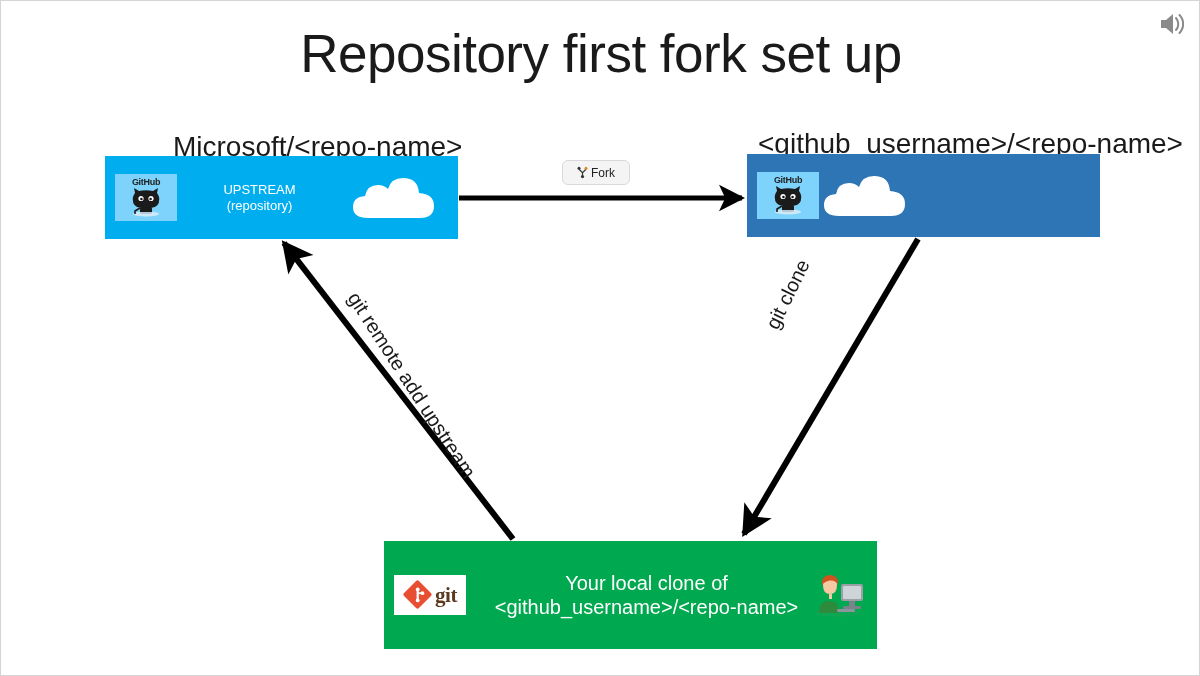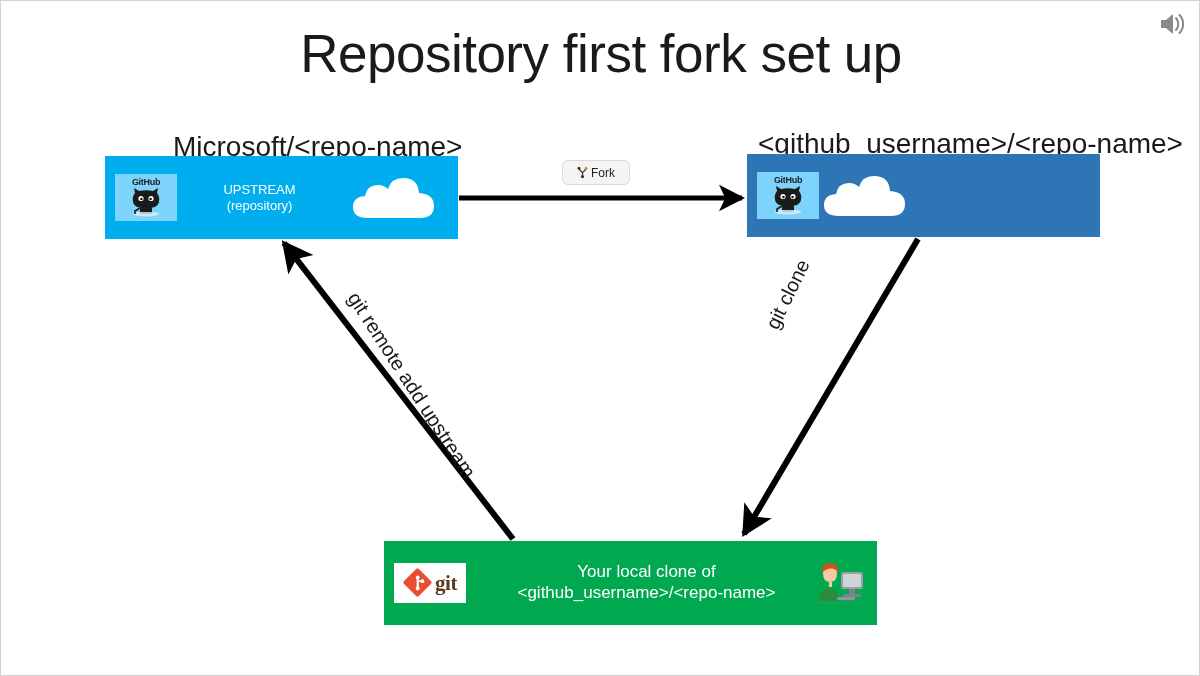--- a/index.html
+++ b/index.html
@@ -18,21 +18,21 @@
 
   
   .caption{position:absolute;font-size:28px;color:#1a1a1a;white-space:nowrap;}
   #cap-upstream{left:172px;top:130px;}
   #cap-origin{left:757px;top:127px;}
 
   
   .repobox{position:absolute;box-sizing:border-box;display:flex;align-items:center;}
   #box-upstream{left:104px;top:155px;width:353px;height:83px;background:#00AEEF;}
   #box-origin{left:746px;top:153px;width:353px;height:83px;background:#2E75B6;}
-  #box-local{left:383px;top:540px;width:493px;height:84px;background:#00A84F;}
+  #box-local{left:383px;top:540px;width:493px;height:108px;background:#00A84F;}
 
   .gh-logo{width:62px;height:47px;background:#7dd3fc;margin-left:10px;flex:none;
            position:relative;overflow:hidden;}
   .gh-word{position:absolute;left:0;top:3px;width:100%;text-align:center;
            font-size:9px;font-weight:bold;color:#222;font-family:"Liberation Sans",sans-serif;
            letter-spacing:-0.3px;}
   .gh-cat{position:absolute;left:50%;top:13px;transform:translateX(-50%);}
 
   .box-text{flex:1;text-align:center;color:#ffffff;font-size:13px;line-height:1.18;
             margin-left:-6px;}
@@ -41,21 +41,21 @@
 
   .cloud{width:92px;height:48px;margin-right:18px;flex:none;}
 
   
   .git-logo{width:72px;height:40px;background:#ffffff;margin-left:10px;flex:none;
             position:relative;display:flex;align-items:center;justify-content:center;}
   .git-word{font-size:21px;font-weight:bold;color:#5c3a20;
             font-family:"Liberation Serif",serif;letter-spacing:-0.5px;margin-left:2px;}
   .person-icon{width:56px;height:46px;margin-right:10px;flex:none;}
 
-  #box-local .box-text{font-size:17px;line-height:1.22;margin-left:16px;text-align:center;}
+  #box-local .box-text{font-size:20px;line-height:1.22;margin-left:16px;text-align:center;}
 
   
   .fork-btn{position:absolute;left:561px;top:159px;width:68px;height:25px;
             background:#f4f4f4;border:1px solid #d9d9d9;border-radius:6px;
             display:flex;align-items:center;justify-content:center;gap:3px;
             box-sizing:border-box;}
   .fork-label{font-size:12px;color:#222;font-family:"Liberation Sans",sans-serif;}
 
   
   .arrows{position:absolute;left:0;top:0;width:1200px;height:676px;pointer-events:none;}

